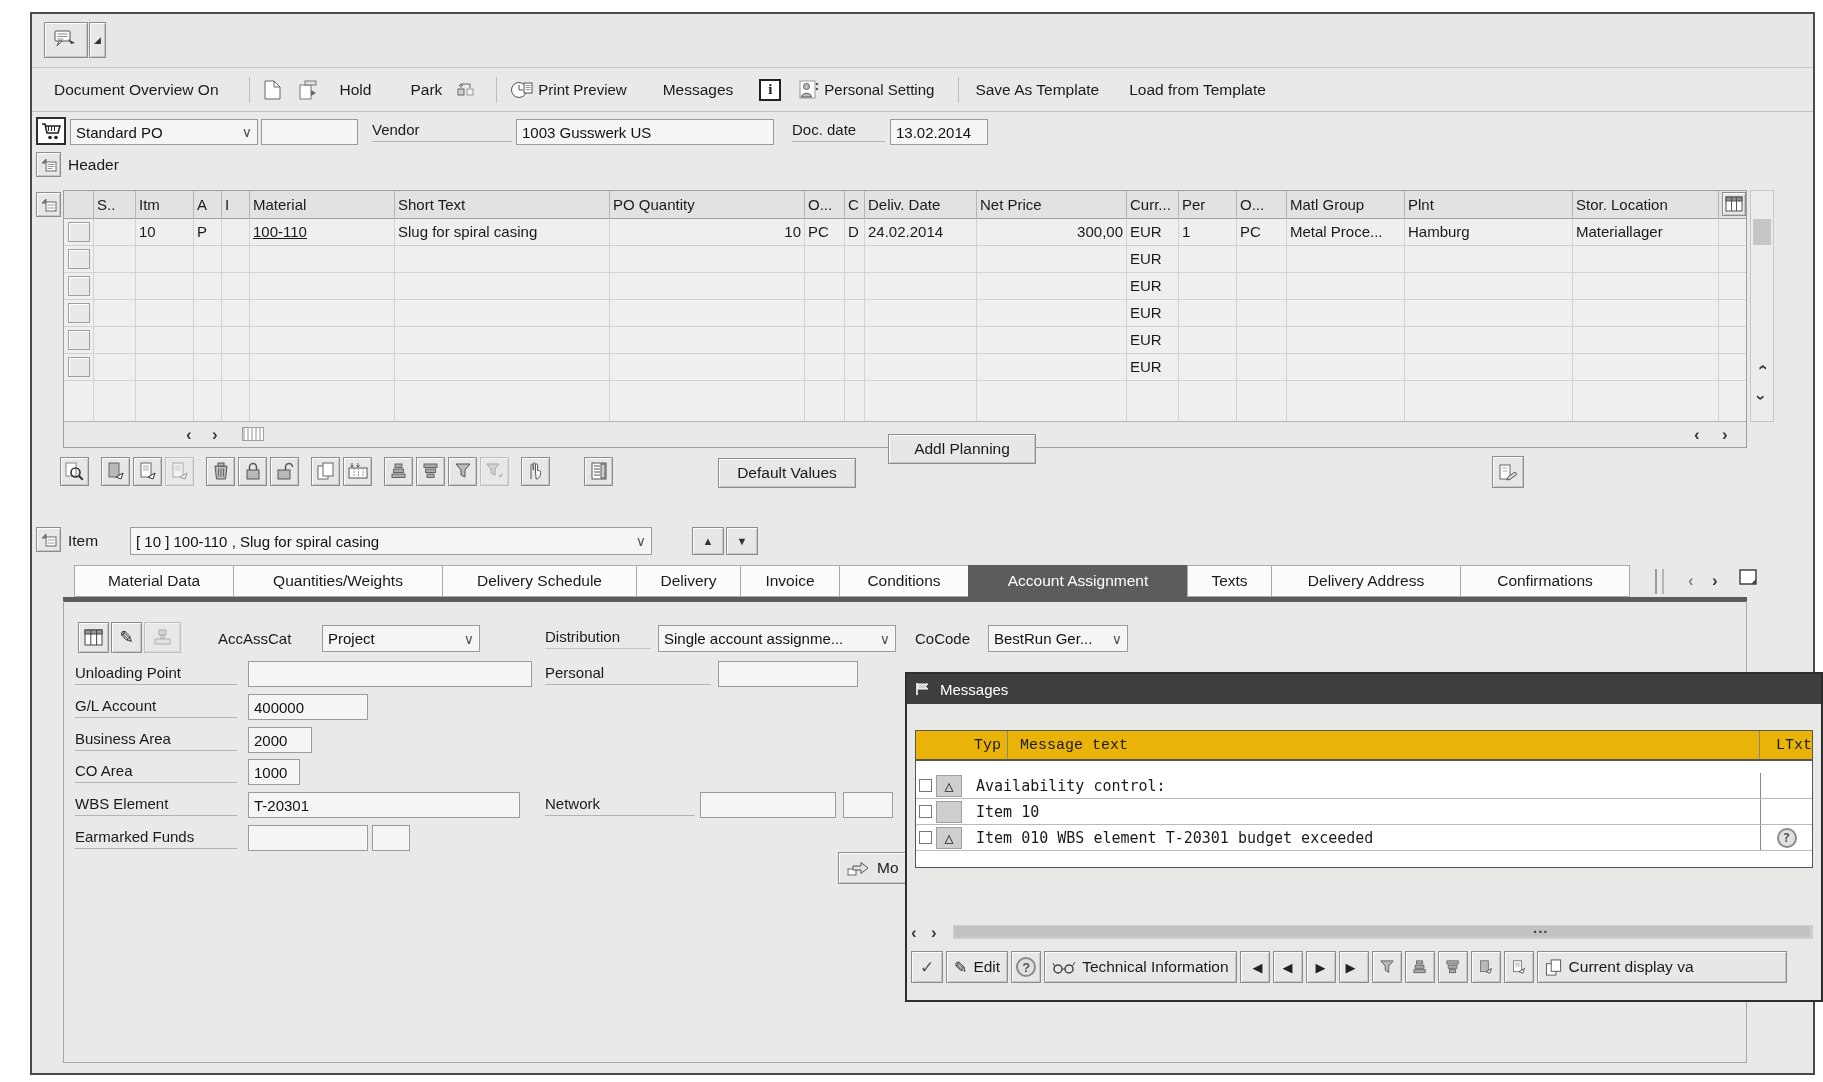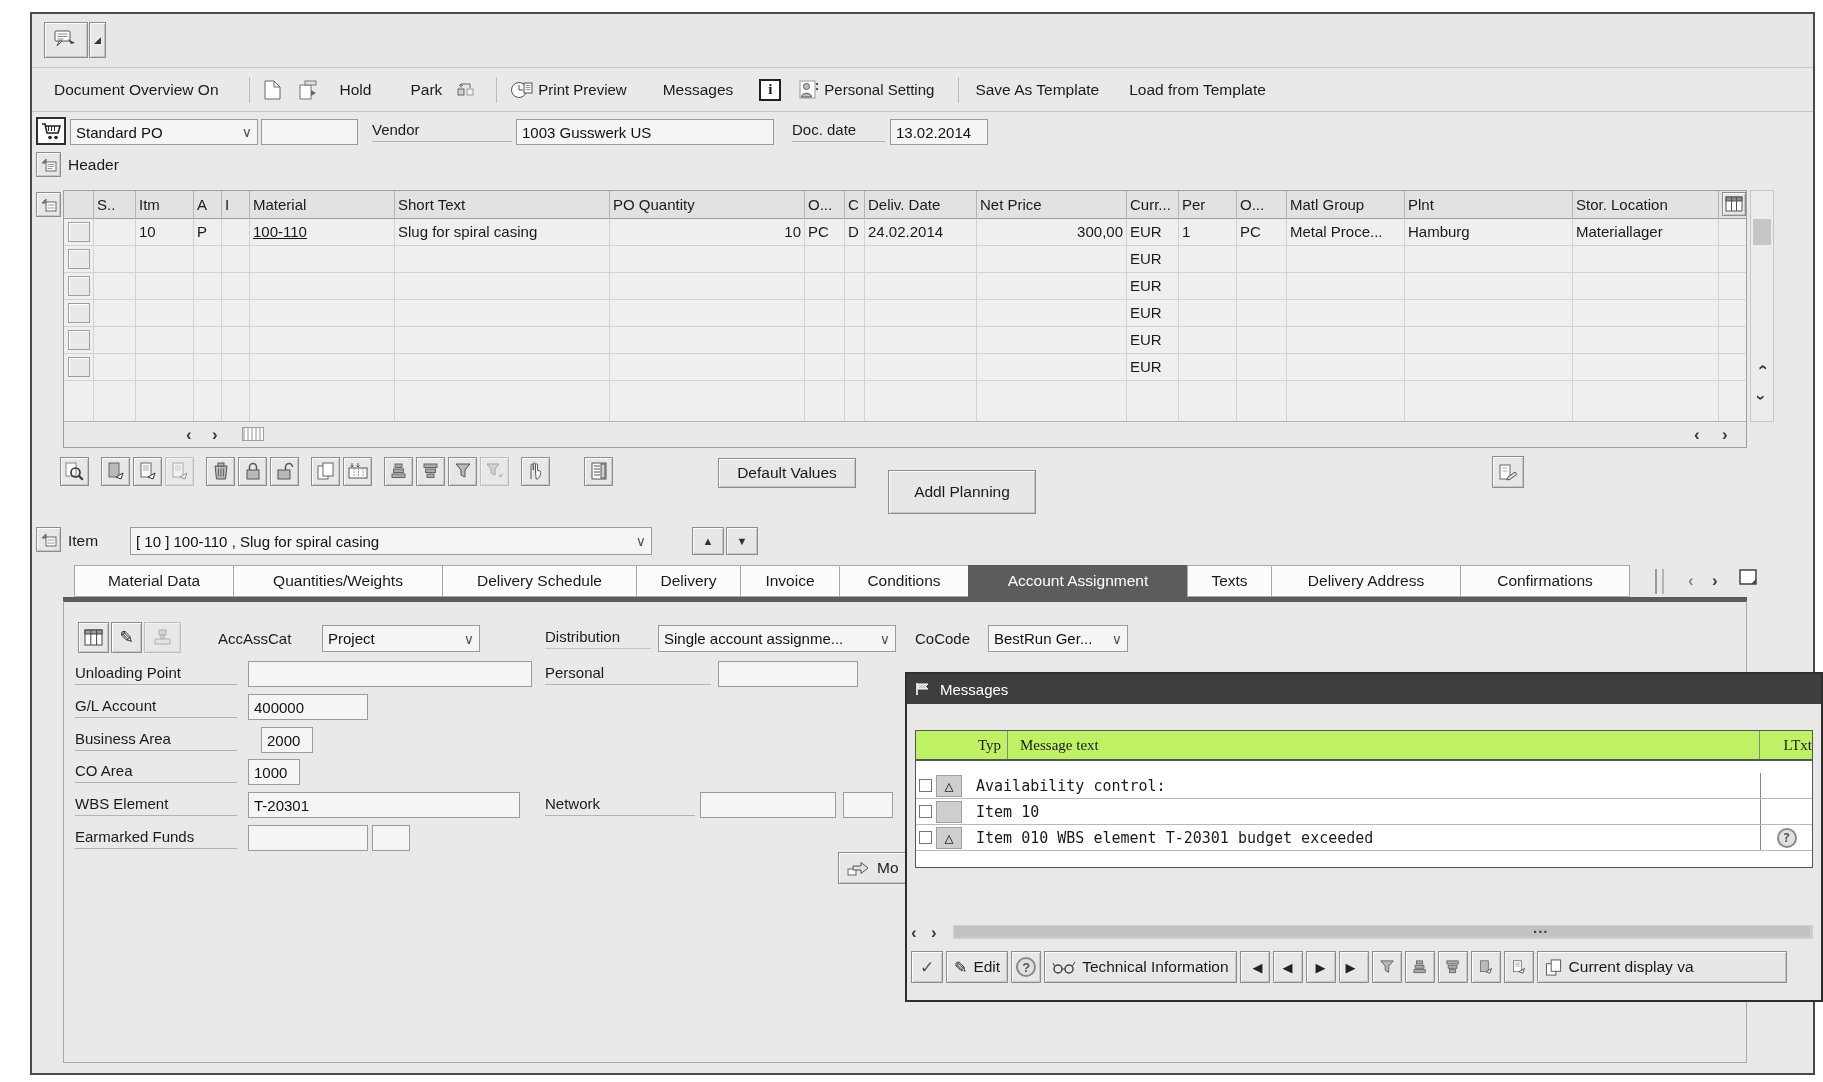--- a/index.html
+++ b/index.html
@@ -58,21 +58,21 @@
        background:#fcfcfa;border:1px solid #a8a8a6;margin-left:-1px;white-space:nowrap}
   .tab.sel{background:#5c5c5c;color:#fff;border-color:#5c5c5c}
   .tabbar{left:63px;top:597px;width:1684px;height:5px;background:#5c5c5c}
   .contentbox{left:63px;top:601px;width:1684px;height:462px;border:1px solid #a8a8a6;border-top:none}
   
   .dialog{left:905px;top:672px;width:918px;height:330px;background:#e8e8e6;border:2px solid #2e2e2e;z-index:10}
   .dtitle{position:absolute;left:0;top:0;width:100%;height:30px;background:#3e3e3e;color:#fff;
           display:flex;align-items:center;padding-left:8px;font-size:15px;gap:7px}
   .dtable{position:absolute;left:8px;top:56px;width:898px;height:138px;background:#fff;border:1px solid #555}
   .dhrow{display:flex;height:30px;border-bottom:2px solid #555}
-  .dh{background:#bef264;border-right:1px solid #888;font-family:Liberation Serif, serif;
+  .dh{background:#eab308;border-right:1px solid #888;font-family:Liberation Mono, monospace;
       font-size:15px;padding-top:6px}
   .drows{padding-top:12px}
   .drow{display:flex;align-items:center;height:26px;border-bottom:1px solid #b9b9b7;
         font-family:"DejaVu Sans Mono",monospace;font-size:15px}
   .cbx{width:13px;height:13px;background:#fff;border:1px solid #777;margin:0 4px 0 3px;flex:none}
   .typcell{width:26px;height:22px;background:#cfcfcd;border:1px solid #9f9f9d;display:flex;
            align-items:center;justify-content:center;font-size:15px;color:#222;flex:none}
   .dtext{padding-left:14px;flex:1;overflow:hidden;white-space:nowrap}
   .ltxtcell{width:52px;align-self:stretch;border-left:1px solid #888;display:flex;align-items:center;justify-content:center;flex:none}
   .helpc{width:20px;height:20px;border-radius:50%;border:2px solid #8a8a88;background:#e0e0de;color:#555;
@@ -502,21 +502,21 @@
       <svg width="16" height="18" viewBox="0 0 16 18">
           <rect x="1" y="1" width="14" height="16" fill="#fff" stroke="#555"></rect>
           <rect x="10" y="2" width="4" height="14" fill="#cfcfcd" stroke="#555"></rect>
           <path d="M3 4h6M3 7h6M3 10h6M3 13h6" stroke="#555"></path>
         </svg>
     </div>
   </div>
   <div class="abs pushbtn" style="left:718px;top:458px;width:138px;height:30px">
       <span>Default Values</span>
     </div>
-  <div class="abs pushbtn" style="left:888px;top:470px;width:148px;height:44px">
+  <div class="abs pushbtn" style="left:888px;top:434px;width:148px;height:30px">
       <span>Addl Planning</span>
     </div>
   <div class="abs ibtn" style="left:1492px;top:456px;width:32px;height:32px">
     <svg width="19" height="19" viewBox="0 0 19 19">
         <rect x="1" y="2" width="10" height="14" fill="#fff" stroke="#666"></rect>
         <path d="M3.5 5h5M3.5 8h5" stroke="#aaa"></path>
         <path d="M9 14l7-5 1.8 2.4-7 5-3 .6z" fill="#ddd" stroke="#555"></path>
       </svg>
   </div>
 
@@ -601,21 +601,21 @@
   <div class="abs input" style="left:248px;top:661px;width:284px"></div>
   <span class="abs flabel" style="left:545px;top:664px;width:166px">Personal</span>
   <div class="abs input" style="left:718px;top:661px;width:140px"></div>
 
   <span class="abs flabel" style="left:75px;top:697px;width:162px">G/L Account</span>
   <div class="abs input" style="left:248px;top:694px;width:120px">
       <span>400000</span>
     </div>
 
   <span class="abs flabel" style="left:75px;top:730px;width:162px">Business Area</span>
-  <div class="abs input" style="left:261px;top:727px;width:52px">
+  <div class="abs input" style="left:248px;top:727px;width:64px">
       <span>2000</span>
     </div>
 
   <span class="abs flabel" style="left:75px;top:762px;width:162px">CO Area</span>
   <div class="abs input" style="left:248px;top:759px;width:52px">
       <span>1000</span>
     </div>
 
   <span class="abs flabel" style="left:75px;top:795px;width:162px">WBS Element</span>
   <div class="abs input" style="left:248px;top:792px;width:272px">

